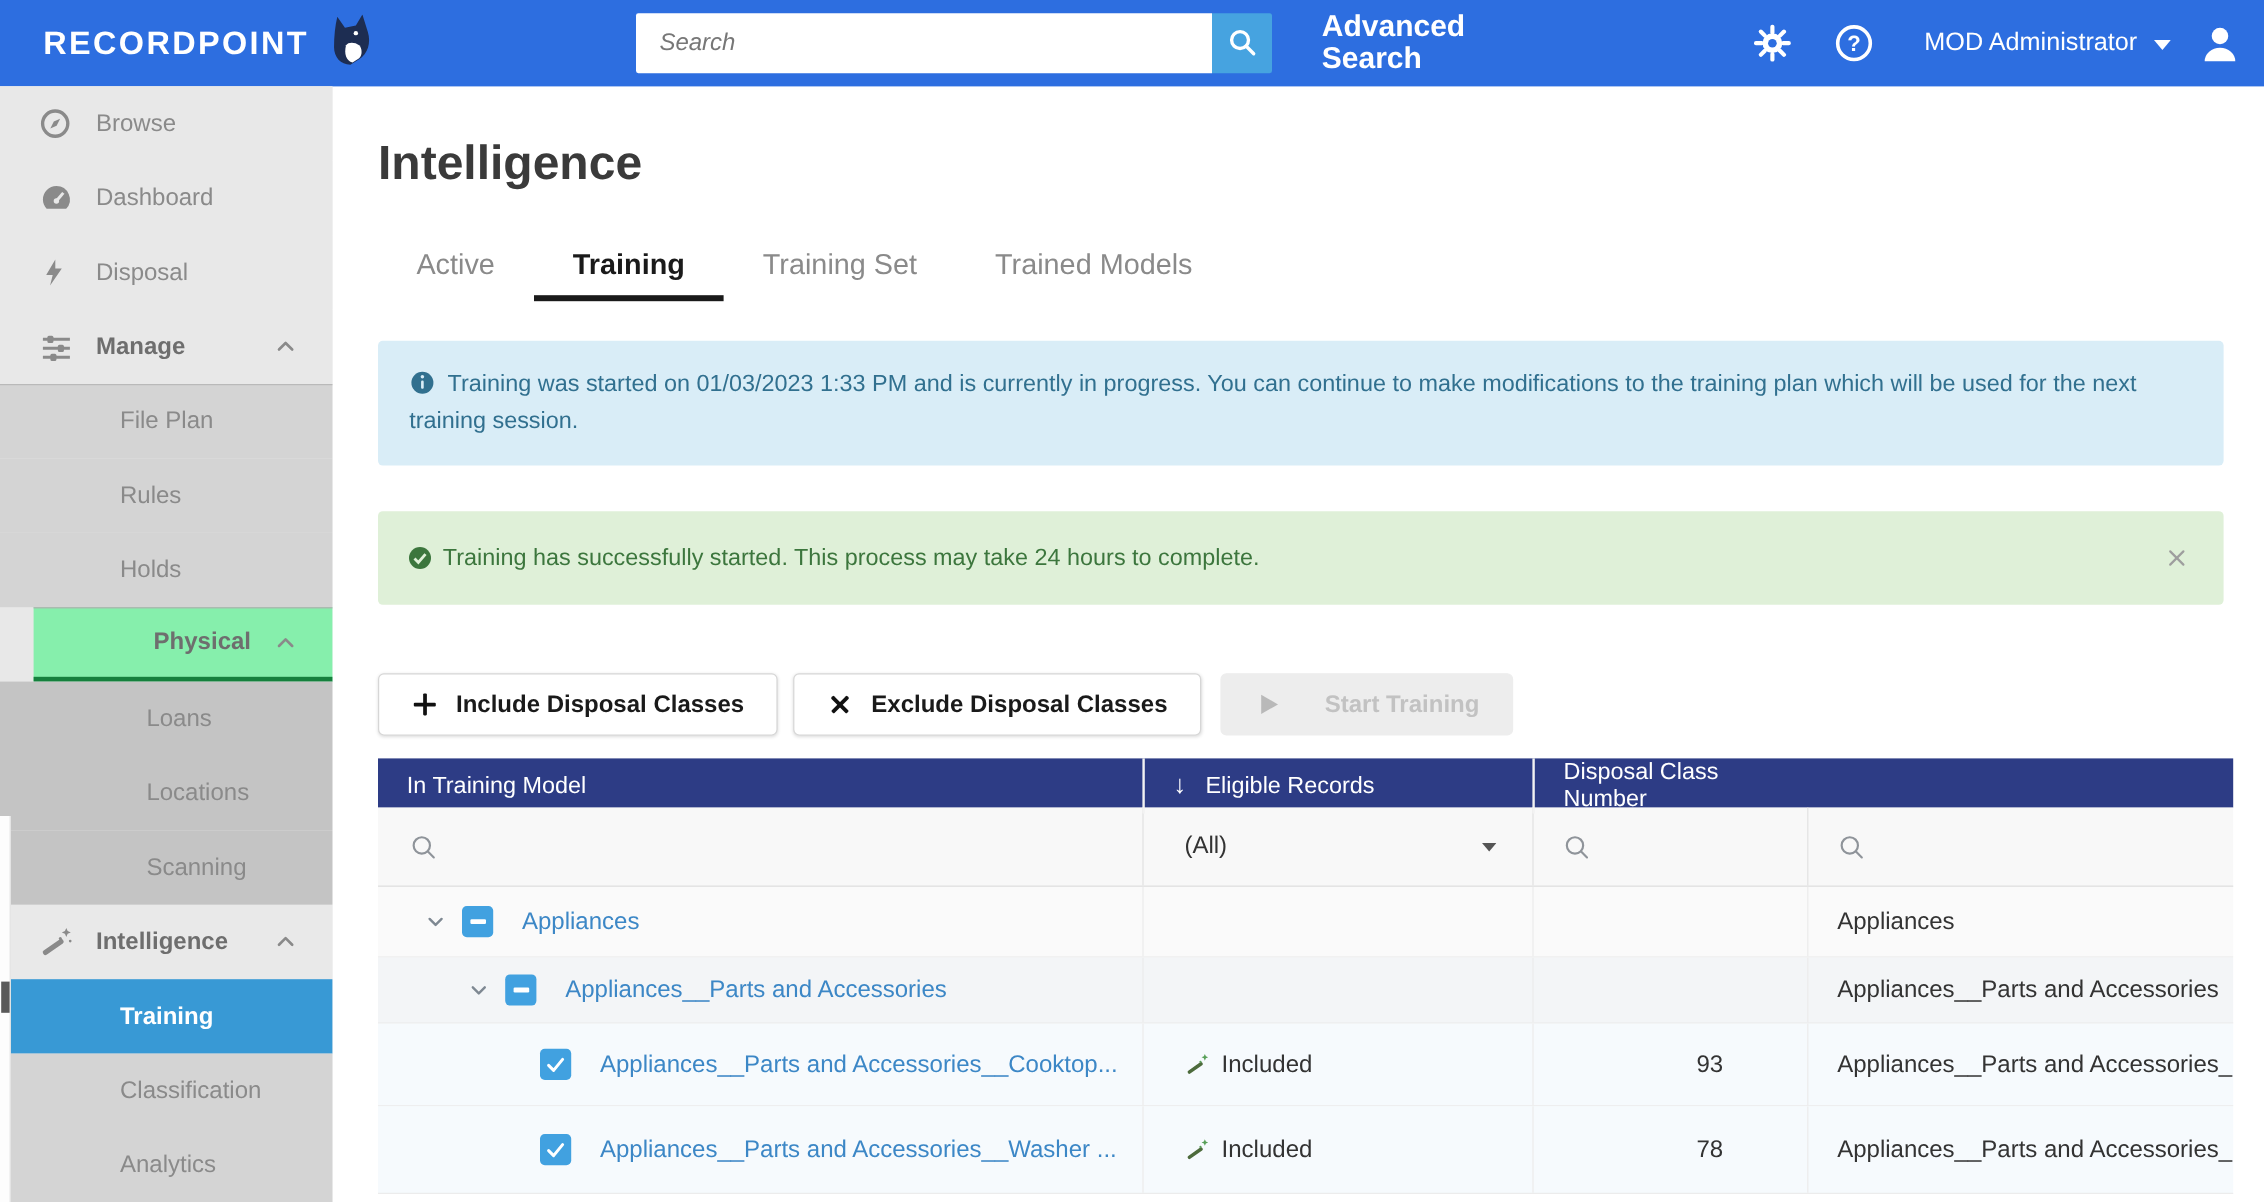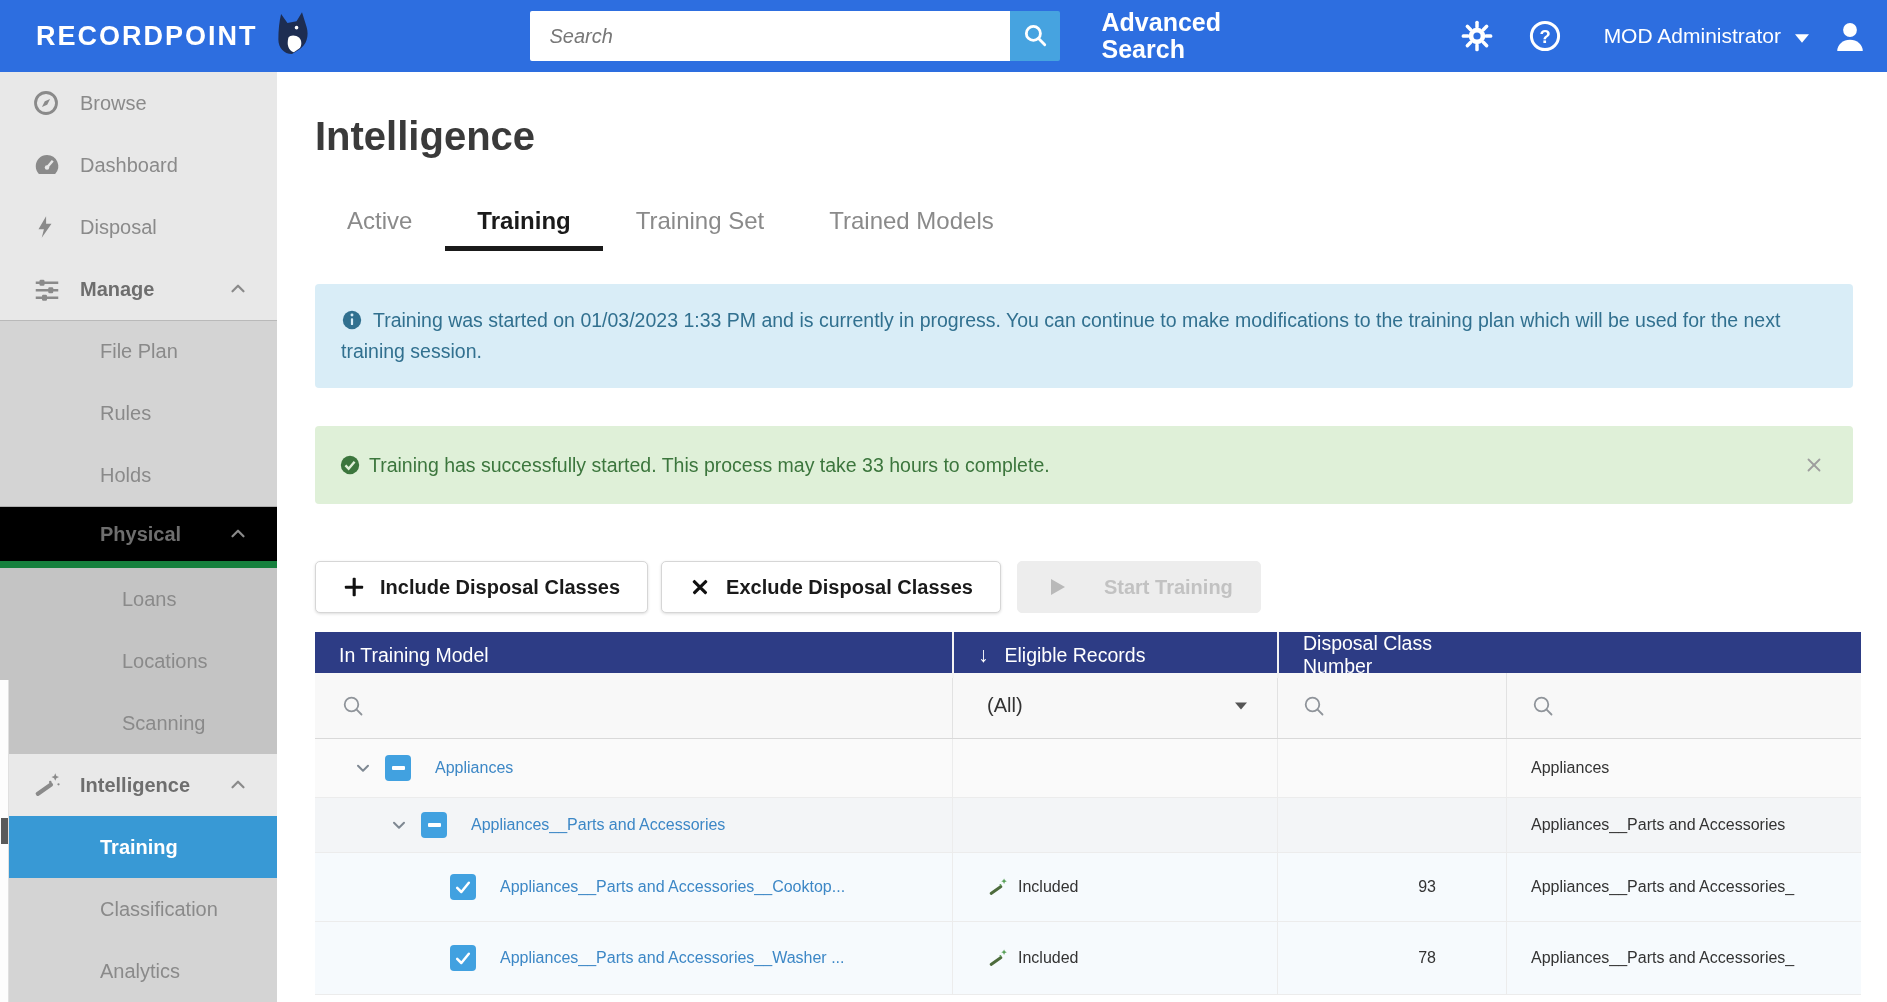--- a/index.html
+++ b/index.html
@@ -36,21 +36,21 @@
     background:#e8e8e8; }
   .si { height:62px; flex:none; display:flex; align-items:center; font-size:20px; color:#8a8a8a;
     cursor:pointer; position:relative; padding-left:80px; }
   .si .si-icon { position:absolute; left:32px; top:50%; transform:translateY(-50%); color:#8a8a8a;
     display:flex; }
   .si .chev { position:absolute; right:28px; top:50%; transform:translateY(-50%); color:#8a8a8a; display:flex; }
   .si.head { font-weight:bold; color:#6e6e6e; }
   .si.lv0 { background:#e8e8e8; }
   .si.sub1 { background:#d4d4d4; padding-left:100px; }
   .si.sub1.first { border-top:1px solid #b9b9b9; }
-  .si.phys { background:#000000; padding-left:100px; border-top:1px solid #aeaeae; border-bottom:7px solid #15803d; }
+  .si.phys { background:#86efac; padding-left:100px; border-top:1px solid #aeaeae; border-bottom:4px solid #15803d;margin-left:28px; }
   .si.sub2 { background:#c4c4c4; padding-left:122px; }
   .si.intel { background:#e9e9e9; }
   .si.sel { background:#3899d5; color:#fff; font-weight:bold; padding-left:100px; }
   .sb-scroll { position:absolute; left:0; top:608px; bottom:0; width:9px; background:#fdfdfd;
     border-right:1px solid #e0e0e0; }
   .sb-thumb { position:absolute; left:1px; top:138px; width:7px; height:26px; background:#5a5a5a; }
 
   
   .main { flex:1; min-width:0; padding:42px 0 0 38px; overflow:hidden; }
   h1.page-title { font-size:40px; font-weight:bold; color:#3a3a3a; }
@@ -94,21 +94,21 @@
 
   .g-filter { background:#f8f8f8; height:66px; border-bottom:1px solid #d9d9d9; }
   .g-filter .fcell { display:flex; align-items:center; padding-left:24px; color:#333; font-size:20px; }
   .g-filter .fcell + .fcell { border-left:1px solid #e2e2e2; }
   .fcell .mag { display:flex; color:#8f949a; }
   .fcell.first { padding-left:26px; }
   .fcell .ddl { display:flex; align-items:center; width:100%; padding:0 30px 0 10px; cursor:pointer; }
   .fcell .ddl .caret { margin-left:auto; display:flex; color:#555; }
 
   .g-data { height:59px; border-bottom:1px solid #ececec; }
-  .g-data .dcell { display:flex; align-items:center; font-size:16px; color:#333; min-width:0; }
+  .g-data .dcell { display:flex; align-items:center; font-size:20px; color:#333; min-width:0; }
   .g-data .dcell + .dcell { border-left:1px solid #ececec; }
   .r1 { background:#fafafa; }
   .r2 { background:#f3f5f7; height:55px; }
   .r3 { background:#f6fafd; height:69px; }
   .r4 { background:#f6fafd; height:73px; }
   .tree { padding-left:36px; }
   .tree .tchev { display:flex; color:#7e8892; margin-right:10px; cursor:pointer; flex:none; }
   .tree.ind1 { padding-left:72px; }
   .tree.ind2 { padding-left:135px; }
   .cb { width:26px; height:26px; border-radius:4px; background:#41a1e0; display:flex; flex:none;
@@ -323,21 +323,21 @@
         </span><span>Training was started on 01/03/2023 1:33 PM and is currently in progress. You can continue to make modifications to the training plan which will be used for the next training session.</span>
       </div>
 
       <div class="alert alert-success">
         <span class="a-icon">
           <svg width="22" height="22" viewBox="0 0 24 24">
             <circle cx="12" cy="12" r="10" fill="#3c763d"></circle>
             <polyline points="7,12.5 10.5,16 17,8.5" fill="none" stroke="#dff0d8" stroke-width="2.6"></polyline>
           </svg>
         </span>
-        <span>Training has successfully started. This process may take 33 hours to complete.</span>
+        <span>Training has successfully started. This process may take 24 hours to complete.</span>
         <span class="alert-close">
           <svg width="22" height="22" viewBox="0 0 24 24">
             <g stroke="#9e9e9e" stroke-width="2" stroke-linecap="round">
               <line x1="6" y1="6" x2="18" y2="18"></line>
                 <line x1="18" y1="6" x2="6" y2="18"></line>
             </g>
           </svg>
         </span>
       </div>
 

